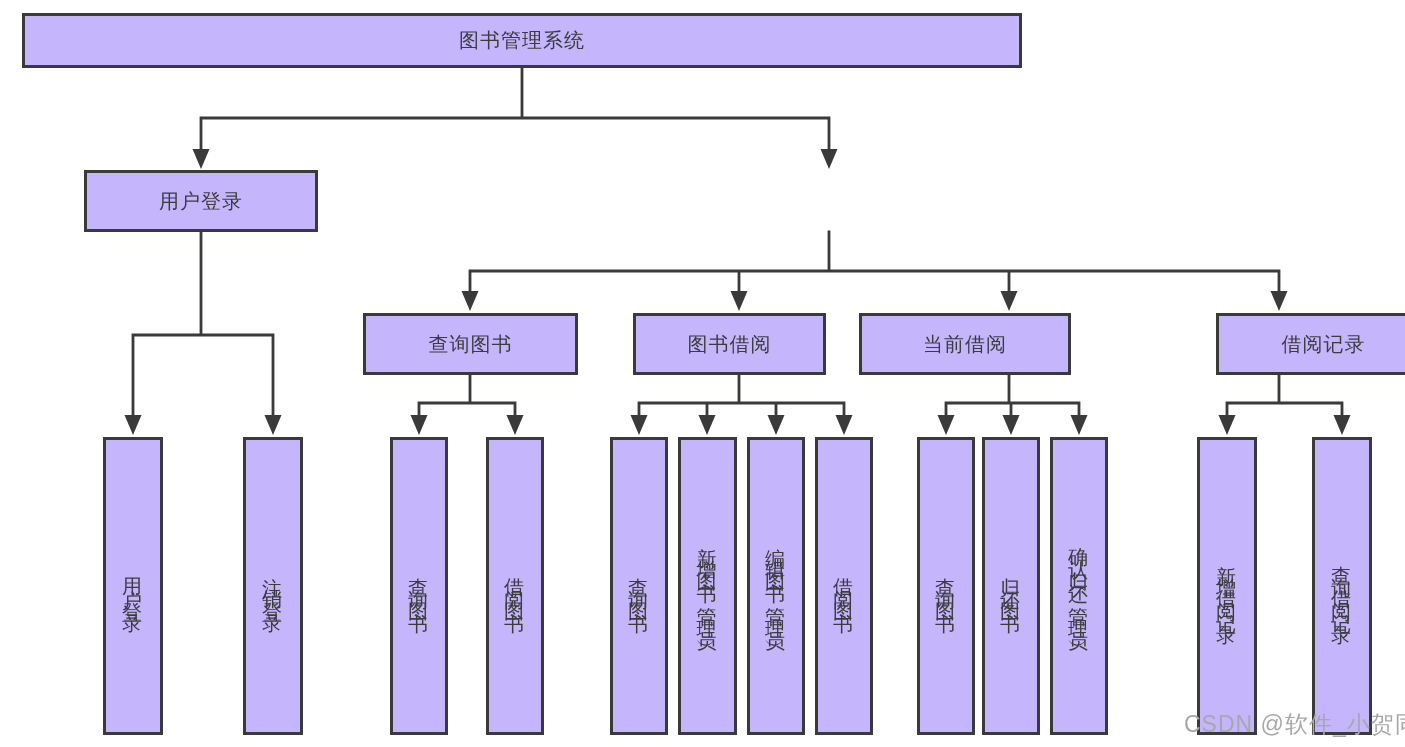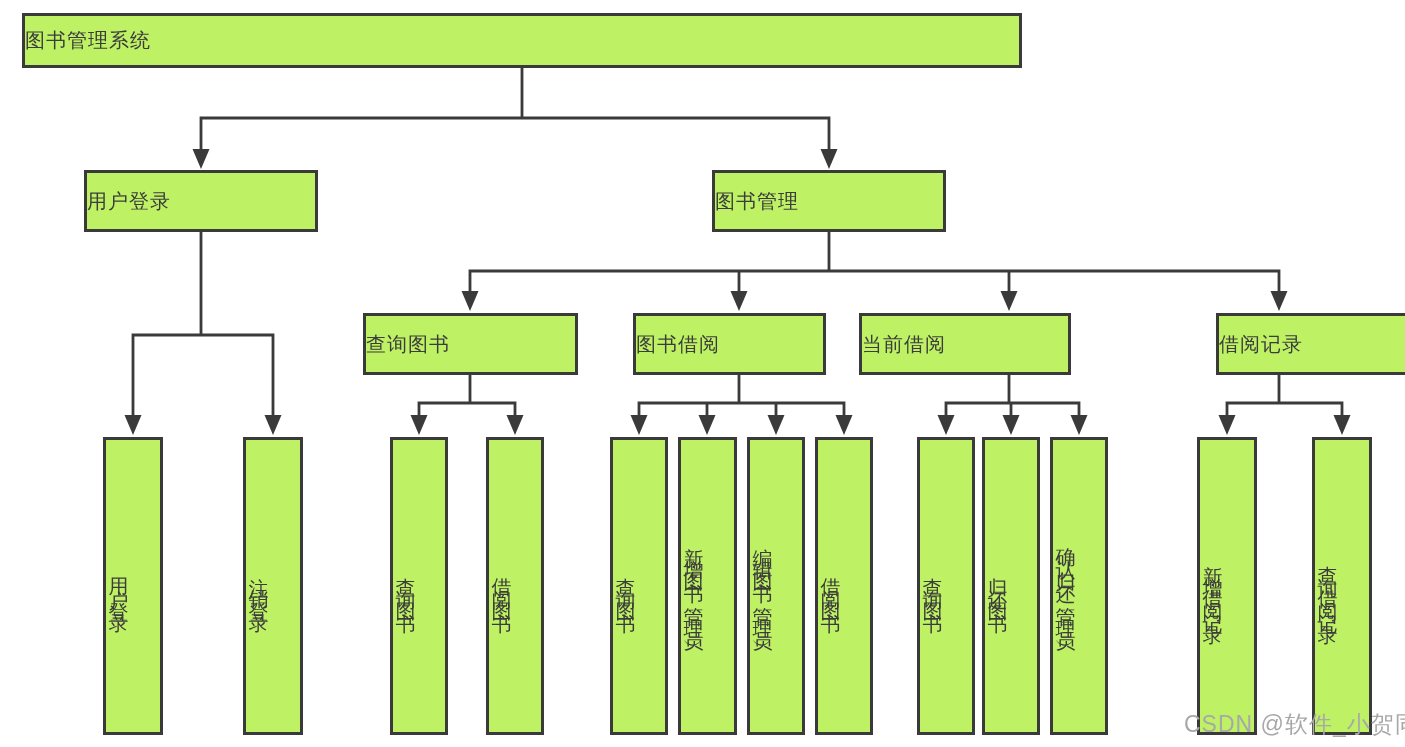--- a/index.html
+++ b/index.html
@@ -12,25 +12,25 @@
     font-family: "Liberation Sans", "DejaVu Sans", sans-serif;
     overflow: hidden;
   }
   svg.connectors {
     position: absolute;
     left: 0; top: 0;
     z-index: 0;
   }
   .node {
     position: absolute;
-    background: #bef264;
+    background: #c4b5fd;
     border: 3px solid var(--line, #3a3a3a);
     display: flex;
     align-items: center;
-    justify-content: flex-start;
+    justify-content: center;
     color: var(--text, #3c3c3c);
     font-size: 20px;
     letter-spacing: 1px;
     z-index: 1;
     white-space: nowrap;
   }
   .node.v span {
     writing-mode: vertical-rl;
     text-orientation: mixed;
     letter-spacing: 12px;
@@ -82,23 +82,20 @@
       <polygon points="1333.5,415 1350.5,415 1342,435" fill="#3a3a3a"></polygon>
     </svg>
 
   <div class="node" style="left:22px; top:13px; width:1000px; height:55px;">
     <span>图书管理系统</span>
   </div>
 
   <div class="node" style="left:84px; top:170px; width:234px; height:62px;">
     <span>用户登录</span>
   </div>
-  <div class="node" style="left:712px; top:170px; width:234px; height:62px;">
-    <span>图书管理</span>
-  </div>
 
   <div class="node" style="left:363px; top:313px; width:215px; height:62px;">
     <span>查询图书</span>
   </div>
   <div class="node" style="left:633px; top:313px; width:193px; height:62px;">
     <span>图书借阅</span>
   </div>
   <div class="node" style="left:859px; top:313px; width:212px; height:62px;">
     <span>当前借阅</span>
   </div>

